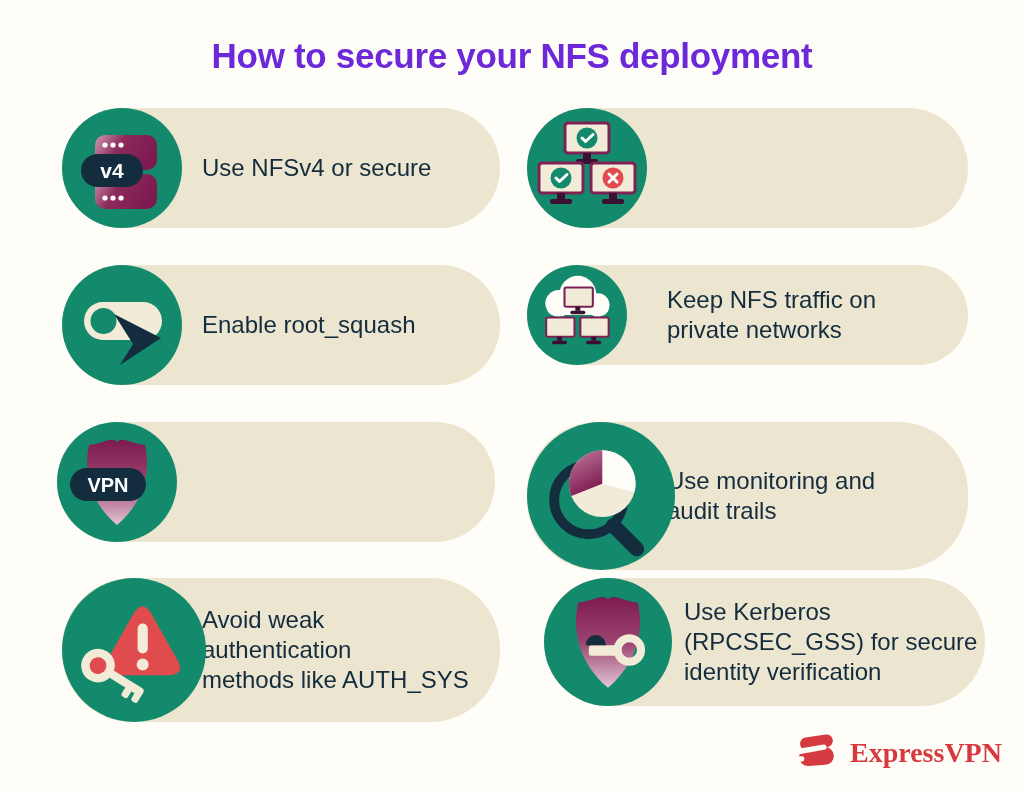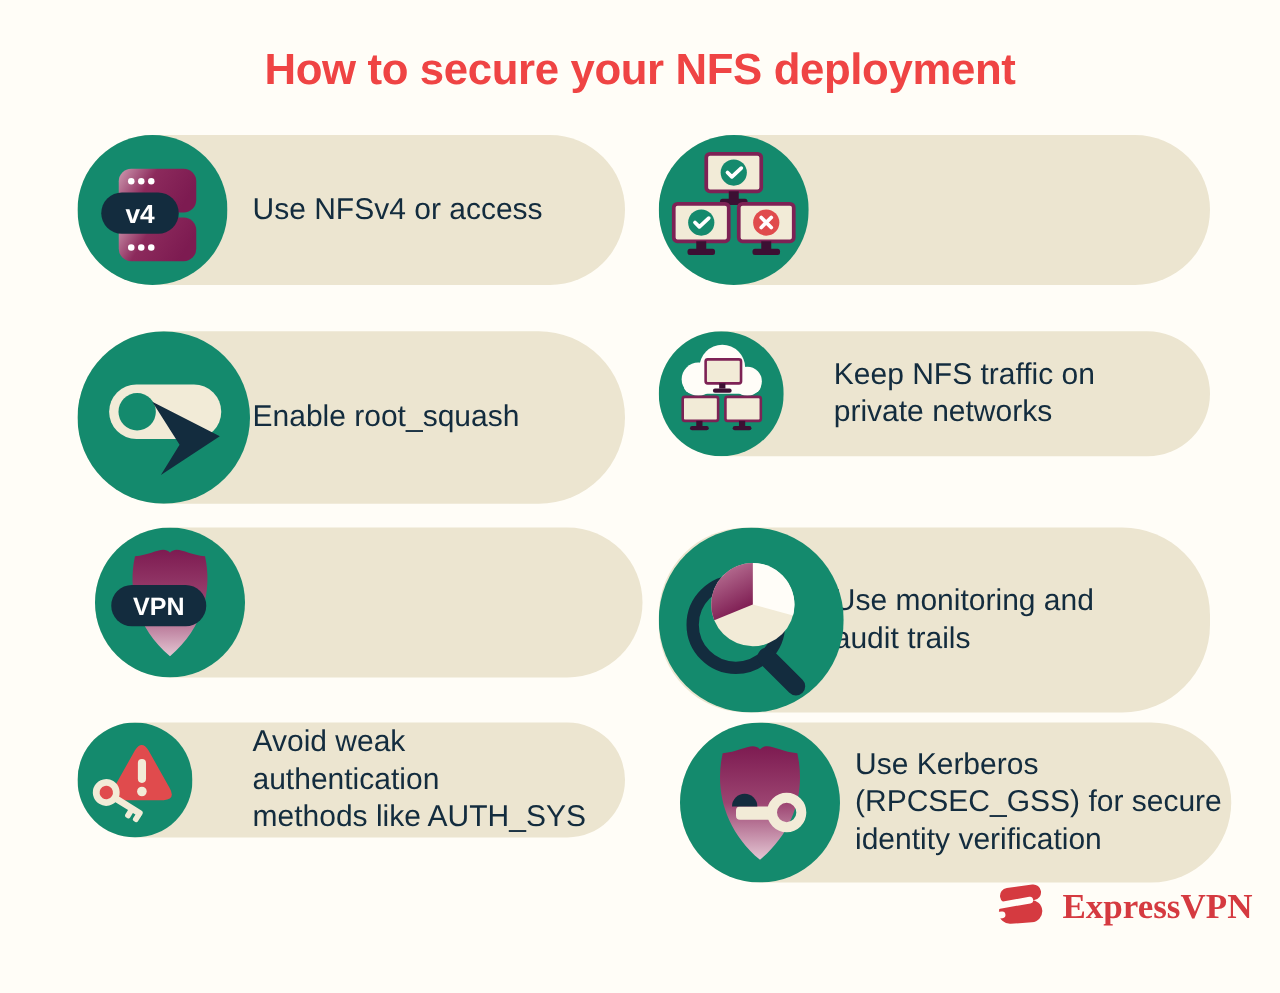--- a/index.html
+++ b/index.html
@@ -5,46 +5,46 @@
   html,body{margin:0;padding:0;}
   body{
     width:1024px;height:794px;position:relative;overflow:hidden;
     background:#fffdf7;
     font-family:"Liberation Sans",sans-serif;
     color:#132c3e;
   }
   .title{
     position:absolute;top:36px;left:0;width:1024px;
     text-align:center;font-size:35px;font-weight:700;
-    letter-spacing:-0.3px;color:#ef4444;
+    letter-spacing:-0.3px;color:#6d28d9;
   }
   .item{
     position:absolute;background:#ece5d0;border-radius:70px;
     display:flex;align-items:center;
   }
   .icon-wrap{
     position:absolute;left:0;top:0;height:100%;aspect-ratio:1/1;
   }
   .icon-wrap svg{display:block;width:100%;height:100%;}
   .item-text{
     margin-left:140px;padding-right:4px;
     font-size:24px;line-height:30px;font-weight:500;
     white-space:pre-line;color:#132c3e;
   }
   
   #item1{left:62px;top:108px;width:438px;height:120px;}
   #item2{left:527px;top:108px;width:441px;height:120px;}
-  #item3{left:62px;top:265px;width:438px;height:138px;}
+  #item3{left:62px;top:265px;width:438px;height:120px;}
   #item4{left:527px;top:265px;width:441px;height:100px;}
-  #item5{left:76px;top:422px;width:438px;height:120px;}
+  #item5{left:57px;top:422px;width:438px;height:120px;}
   #item6{left:527px;top:422px;width:441px;height:148px;}
-  #item7{left:62px;top:578px;width:438px;height:92px;}
+  #item7{left:62px;top:578px;width:438px;height:144px;}
   #item8{left:544px;top:578px;width:441px;height:128px;}
   .footer{
-    position:absolute;left:791px;top:698px;height:56px;
+    position:absolute;left:791px;top:725px;height:56px;
     display:flex;align-items:center;gap:9px;
   }
   .brand-text{
     font-family:"Liberation Serif",serif;
     font-size:28px;font-weight:600;color:#d53a40;
   }
   .badge-text{
     font-family:"Liberation Sans",sans-serif;
     font-weight:600;fill:#ffffff;
   }
@@ -70,21 +70,21 @@
       <circle cx="43" cy="37" r="2.6" fill="#fff"></circle>
         <circle cx="51" cy="37" r="2.6" fill="#fff"></circle>
         <circle cx="59" cy="37" r="2.6" fill="#fff"></circle>
       <circle cx="43" cy="90" r="2.6" fill="#fff"></circle>
         <circle cx="51" cy="90" r="2.6" fill="#fff"></circle>
         <circle cx="59" cy="90" r="2.6" fill="#fff"></circle>
       <rect x="19" y="46" width="62" height="33" rx="16.5" fill="#132c3e"></rect>
       <text class="badge-text" x="50" y="70" font-size="21" text-anchor="middle">v4</text>
     </svg>
   </span>
-  <div class="item-text">Use NFSv4 or access</div>
+  <div class="item-text">Use NFSv4 or secure</div>
 </div>
 
 <div class="item" id="item2">
   <span class="icon-wrap">
     <svg viewBox="0 0 120 120">
       <circle cx="60" cy="60" r="60" fill="#148a6d"></circle>
       <g stroke="#7d2255" stroke-width="3" fill="#f2ebd7">
         <rect x="38" y="15" width="44" height="30" rx="3"></rect>
       </g>
       <rect x="56" y="45" width="8" height="7" fill="#3c1033"></rect>

